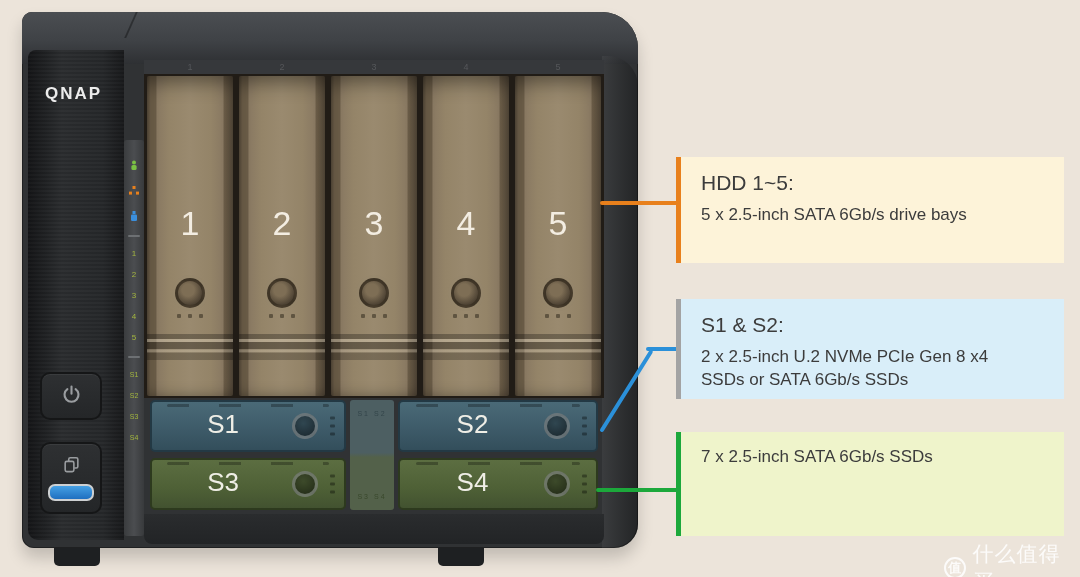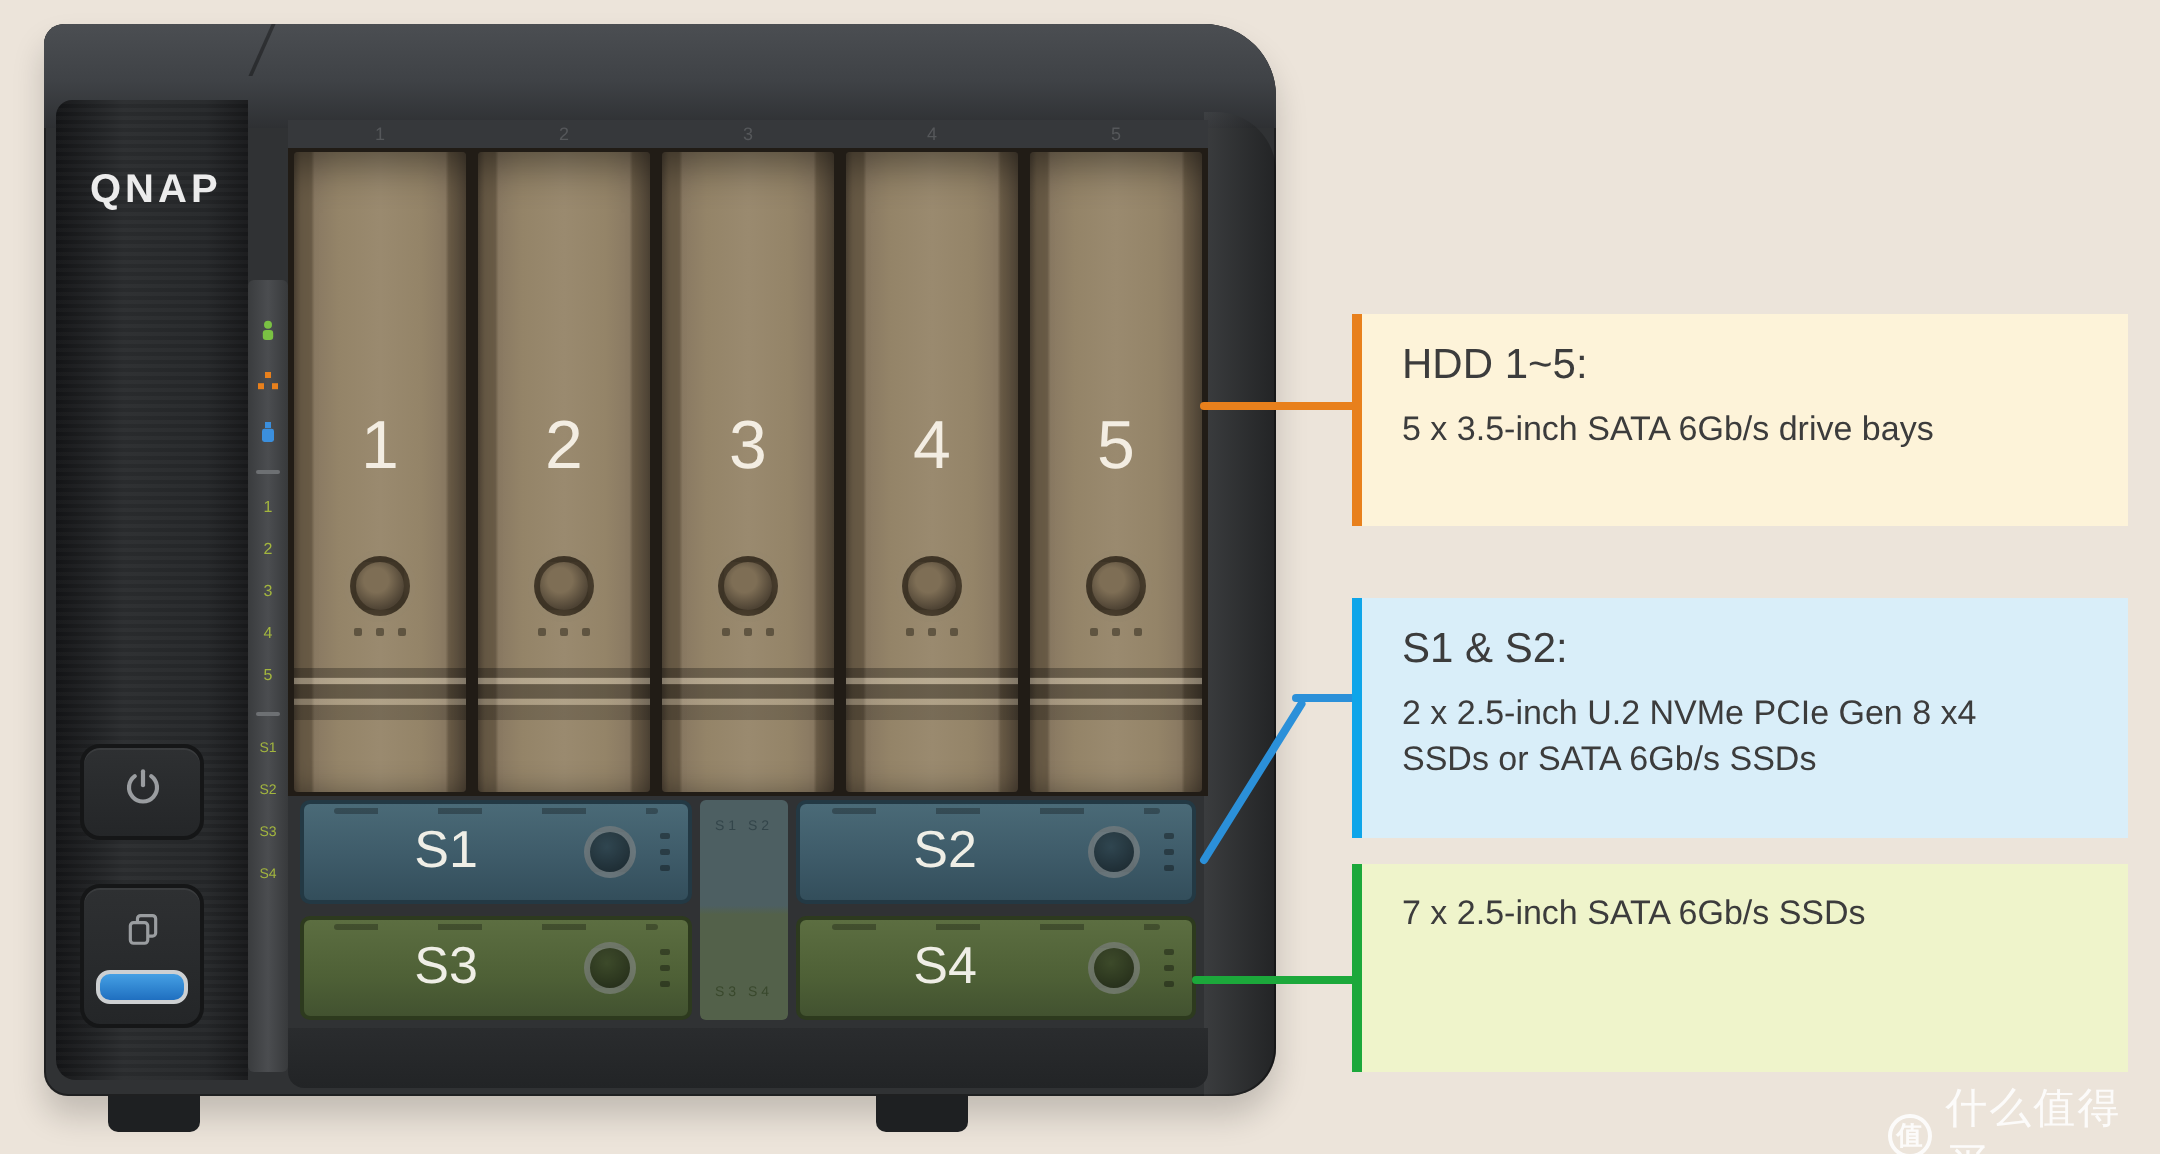--- a/index.html
+++ b/index.html
@@ -33,21 +33,21 @@
 
   
   .left-panel {
     position:absolute; left:6px; top:38px; width:96px; bottom:8px;
     background:
       repeating-linear-gradient(180deg, rgba(255,255,255,.02) 0 2px, rgba(0,0,0,.05) 2px 4px),
       linear-gradient(90deg,#141517,#2b2d2f 35%,#26282a 78%,#18191b);
     border-radius:8px 0 0 10px;
   }
   .qnap-logo {
-    margin:34px 0 0 17px; color:#ececec; font-size:20px; font-weight:700;
+    margin:34px 0 0 17px; color:#ececec; font-size:17px; font-weight:700;
     letter-spacing:2px;
   }
   .hw-btn {
     position:absolute; left:12px; width:58px; border:2px solid #151617;
     border-radius:10px; background:linear-gradient(180deg,#2e3032,#242628);
     box-shadow:inset 0 1px 0 rgba(255,255,255,.06);
     display:flex; flex-direction:column; align-items:center; justify-content:center; gap:6px;
   }
   .power-btn { top:322px; height:44px; }
   .usbcopy-btn { top:392px; height:68px; }
@@ -178,21 +178,21 @@
     left:600px; top:428px; width:96px; background:#2b90d9;
     transform-origin:2px 2px; transform:rotate(-58deg);
   }
 
   
   .note {
     position:absolute; left:676px; width:388px; box-sizing:border-box;
     padding:14px 16px 0 20px;
   }
   .note-hdd  { top:157px; height:106px; background:#fdf3d9; border-left:5px solid #e8801c; }
-  .note-s1s2 { top:299px; height:120px; background:#d9eef9; border-left:5px solid #0ea5e9; }
+  .note-s1s2 { top:299px; height:100px; background:#d9eef9; border-left:5px solid #a3a3a3; }
   .note-s3s4 { top:432px; height:104px; background:#eff4cb; border-left:5px solid #1ca83b; }
   .note-title { font-size:21px; color:#3c3c3c; margin-bottom:9px; }
   .note-desc  { font-size:17px; color:#3c3c3c; max-width:318px; line-height:1.33; }
 
   
   .watermark {
     position:absolute; left:944px; top:540px;
     display:flex; align-items:center; gap:7px;
     color:rgba(255,255,255,.85);
   }
@@ -381,21 +381,21 @@
   <div class="foot foot-left"></div>
   <div class="foot foot-right"></div>
 
   <div class="conn conn-hdd"></div>
   <div class="conn conn-s1s2-d"></div>
   <div class="conn conn-s1s2-h"></div>
   <div class="conn conn-s3s4"></div>
 
   <div class="note note-hdd">
     <div class="note-title">HDD 1~5:</div>
-    <div class="note-desc">5 x 3.5-inch  SATA 6Gb/s drive bays</div>
+    <div class="note-desc">5 x 2.5-inch  SATA 6Gb/s drive bays</div>
   </div>
 
   <div class="note note-s1s2">
     <div class="note-title">S1 &amp; S2:</div>
     <div class="note-desc">2 x 2.5-inch U.2 NVMe PCIe Gen 8 x4 SSDs or SATA 6Gb/s SSDs</div>
   </div>
 
   <div class="note note-s3s4">
     <div class="note-desc">7 x 2.5-inch SATA 6Gb/s SSDs</div>
   </div>

